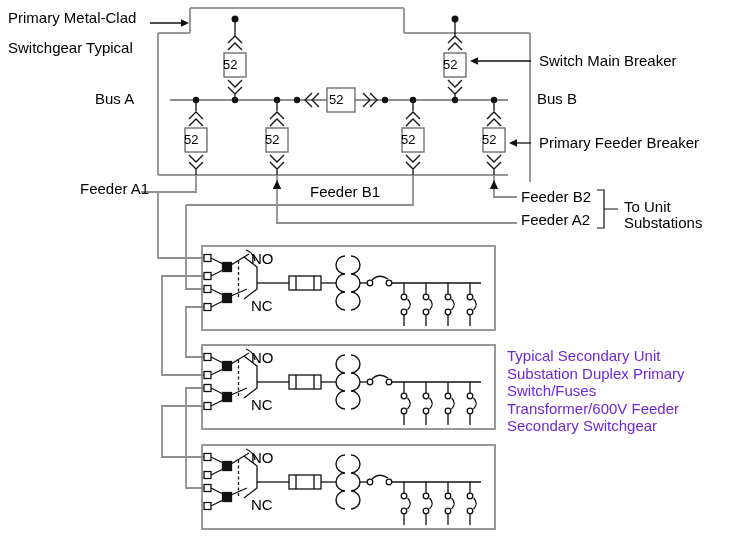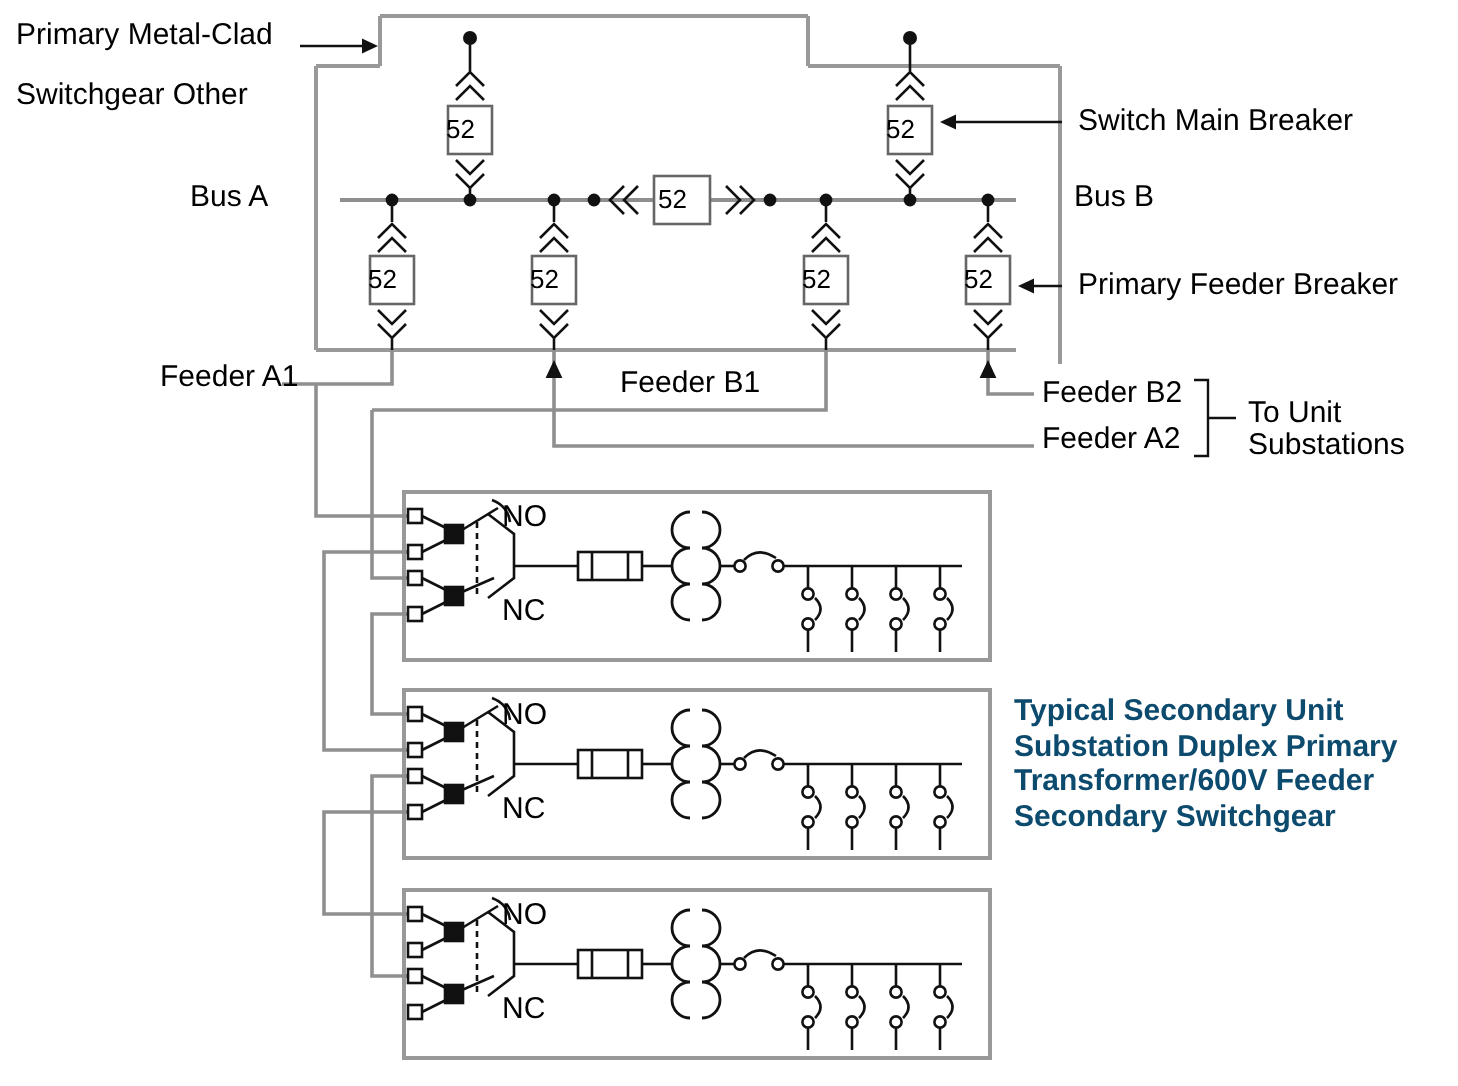--- a/index.html
+++ b/index.html
@@ -1,21 +1,21 @@
 <!DOCTYPE html>
 <html><head>
 <meta charset="utf-8">
 <style>
   html,body{margin:0;padding:0;background:#fff;}
   #stage{position:relative;width:729px;height:543px;background:#fff;overflow:hidden;
          font-family:"Liberation Sans",sans-serif;}
   #stage svg{position:absolute;left:0;top:0;}
   .lbl{position:absolute;font-size:15px;line-height:15px;color:#000;white-space:nowrap;}
   .b52{position:absolute;width:24px;font-size:13px;line-height:15px;color:#000;}
-  .note{position:absolute;left:507px;top:347px;font-size:15px;line-height:17.5px;color:#0c4a6e;font-weight:bold;}
+  .note{position:absolute;left:507px;top:347px;font-size:15px;line-height:17.5px;color:#6d28d9;}
 </style>
 </head>
 <body>
 
 <div id="stage">
 
 <svg width="729" height="543" viewBox="0 0 729 543">
 
   <g stroke="#999" stroke-width="2" fill="none">
     <path d="M158,175 H508 M158,33 V175 M158,33 H190 M190,8 V33 M190,8 H404 M404,8 V33 M404,33 H530 M530,33 V182"></path>
@@ -263,21 +263,21 @@
           <path d="M451.5,498 Q457,503.5 451.5,509"></path>
       <path d="M470,482 V493 M470,514 V525"></path>
           <circle cx="470" cy="496" r="2.8" fill="#fff"></circle>
           <circle cx="470" cy="511" r="2.8" fill="#fff"></circle>
           <path d="M473.5,498 Q479,503.5 473.5,509"></path>
     </g>
   </g>
 </svg>
 
   <div class="lbl" style="left:8px;top:10px">Primary Metal-Clad</div>
-  <div class="lbl" style="left:8px;top:40px">Switchgear Other</div>
+  <div class="lbl" style="left:8px;top:40px">Switchgear Typical</div>
   <div class="lbl" style="left:95px;top:91px">Bus A</div>
   <div class="lbl" style="left:537px;top:91px">Bus B</div>
   <div class="lbl" style="left:539px;top:53px">Switch Main Breaker</div>
   <div class="lbl" style="left:539px;top:135px">Primary Feeder Breaker</div>
   <div class="lbl" style="left:80px;top:181px">Feeder A1</div>
   <div class="lbl" style="left:310px;top:184px">Feeder B1</div>
   <div class="lbl" style="left:521px;top:189px">Feeder B2</div>
   <div class="lbl" style="left:521px;top:212px">Feeder A2</div>
   <div class="lbl" style="left:624px;top:199px">To Unit</div>
   <div class="lbl" style="left:624px;top:215px">Substations</div>
@@ -293,17 +293,18 @@
   <div class="lbl" style="left:251px;top:251px">NO</div>
   <div class="lbl" style="left:251px;top:298px">NC</div>
   <div class="lbl" style="left:251px;top:350px">NO</div>
   <div class="lbl" style="left:251px;top:397px">NC</div>
   <div class="lbl" style="left:251px;top:450px">NO</div>
   <div class="lbl" style="left:251px;top:497px">NC</div>
 
   <div class="note">
     <div>Typical Secondary Unit</div>
     <div>Substation Duplex Primary</div>
+    <div>Switch/Fuses</div>
     <div>Transformer/600V Feeder</div>
     <div>Secondary Switchgear</div>
   </div>
 
 </div>
 
 </body></html>

